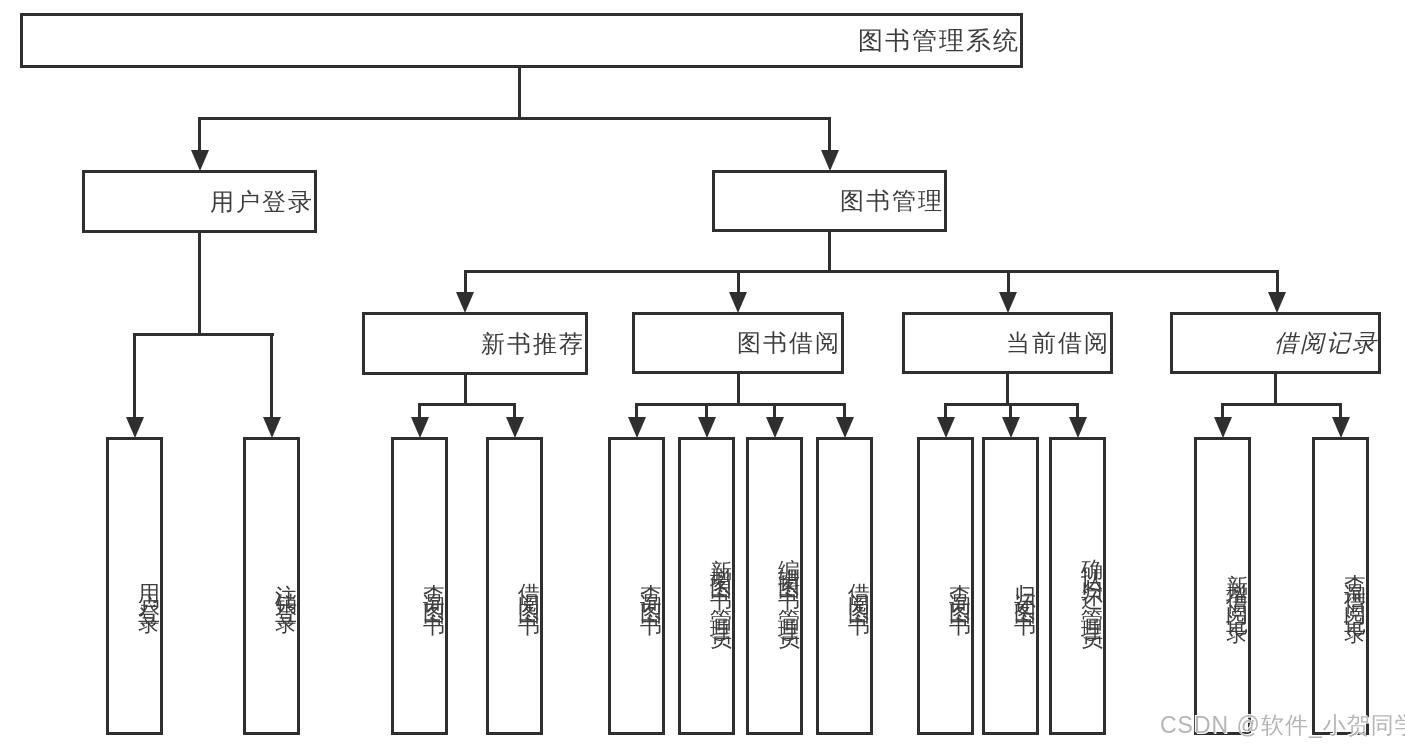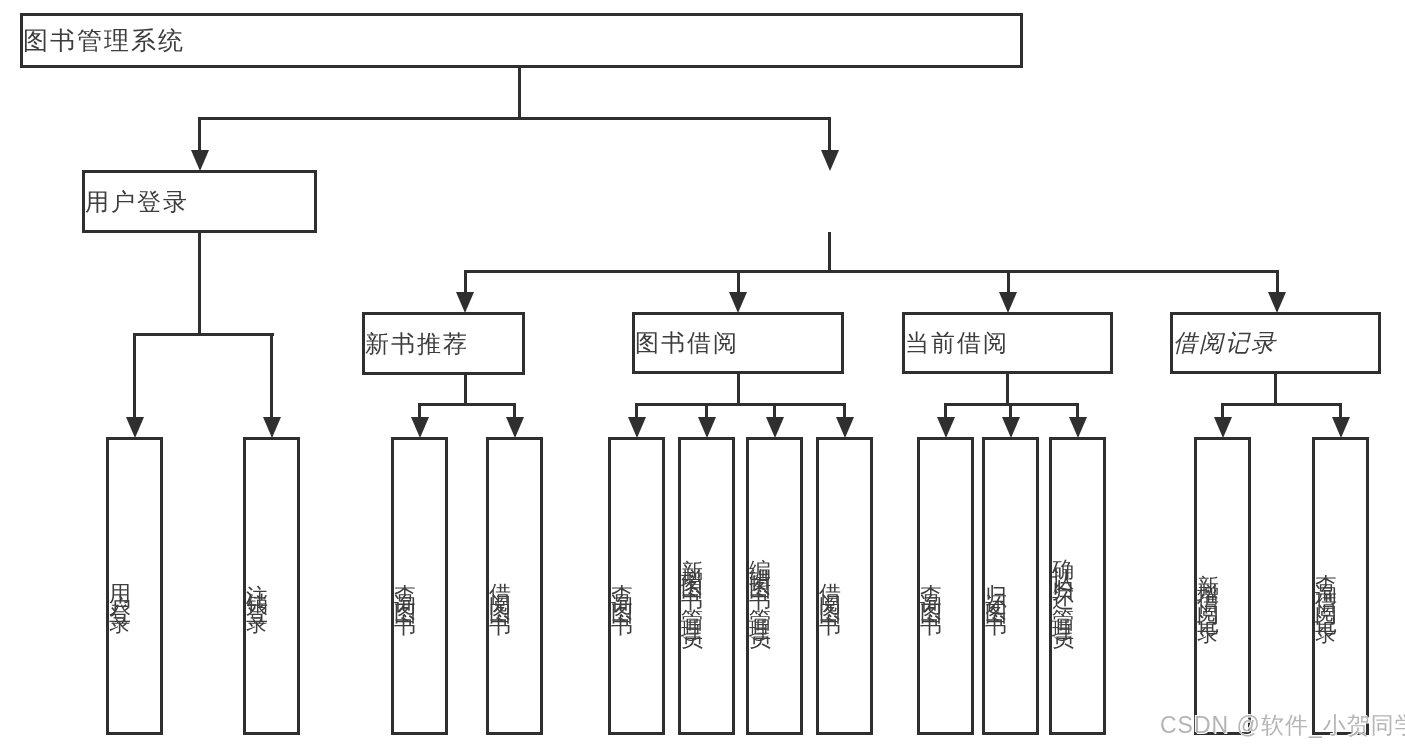--- a/index.html
+++ b/index.html
@@ -17,21 +17,21 @@
     font-family:"Liberation Sans", sans-serif;
     color:var(--text);
   }
   .node{
     position:absolute;
     box-sizing:border-box;
     border:3px solid var(--line);
     background:#ffffff;
     display:flex;
     align-items:center;
-    justify-content:flex-start;
+    justify-content:flex-end;
     text-align:center;
   }
   .hnode{font-size:24px;letter-spacing:2px;}
   .root{font-size:25px;}
   .vnode{
     top:437px;height:298px;width:57px;
     font-size:22px;
   }
   .vnode span{
     writing-mode:vertical-rl;
@@ -118,22 +118,25 @@
       <div class="arrow" style="left: 1331.5px; top: 417px;"></div>
     </div>
 
   <div class="node hnode root" style="left:20px;top:13px;width:1003px;height:55px;">
     <span>图书管理系统</span>
   </div>
 
   <div class="node hnode" style="left:82px;top:170px;width:235px;height:63px;">
     <span>用户登录</span>
   </div>
+  <div class="node hnode" style="left:712px;top:170px;width:235px;height:62px;">
+    <span>图书管理</span>
+  </div>
 
-  <div class="node hnode" style="left:362px;top:312px;width:163px;height:63px;">
+  <div class="node hnode" style="left:362px;top:312px;width:226px;height:63px;">
     <span>新书推荐</span>
   </div>
   <div class="node hnode" style="left:902px;top:312px;width:211px;height:62px;">
     <span>当前借阅</span>
   </div>
   <div class="node hnode" style="left:632px;top:312px;width:212px;height:62px;">
     <span>图书借阅</span>
   </div>
   <div class="node hnode" style="left:1170px;top:312px;width:211px;height:62px;font-style:italic;">
     <span>借阅记录</span>

